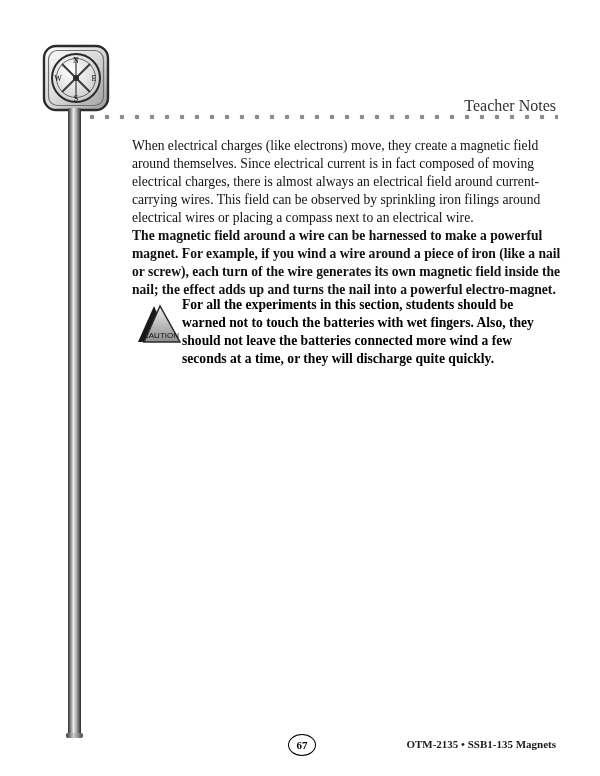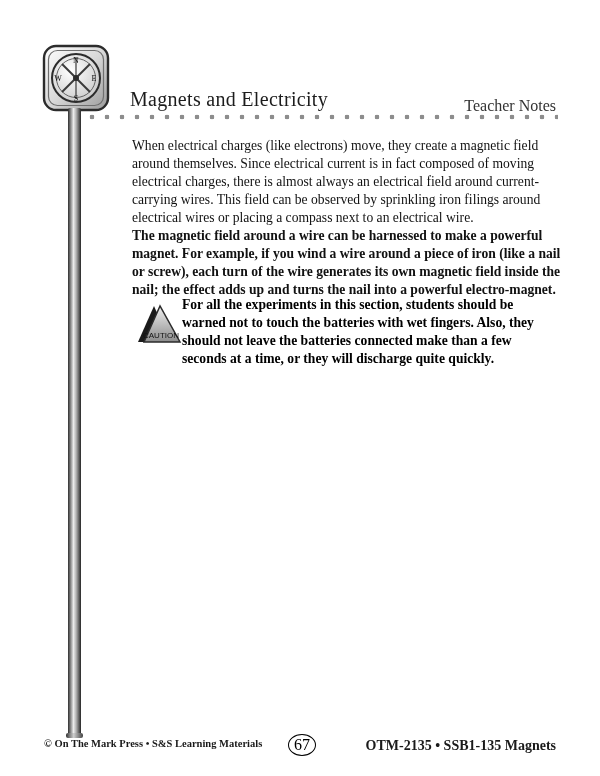--- a/index.html
+++ b/index.html
@@ -65,27 +65,27 @@
     font-size:13.6px;line-height:18px;font-weight:bold;color:#000;
   }
 
   
   .footer-left{
     position:absolute;left:44px;top:738px;
     font-size:10.5px;font-weight:bold;color:#1a1a1a;
   }
   .footer-right{
     position:absolute;right:44px;top:738px;
-    font-size:14px;font-weight:bold;color:#1a1a1a;
+    font-size:11px;font-weight:bold;color:#1a1a1a;
   }
   .page-number{
     position:absolute;left:288px;top:734px;width:26px;height:20px;
     border:1.6px solid #000;border-radius:50%;
     display:flex;align-items:center;justify-content:center;
-    font-size:16px;font-weight:normal;color:#000;background:#fff;
+    font-size:11px;font-weight:bold;color:#000;background:#fff;
   }
 </style>
 </head>
 <body>
 
 <div class="page">
 
   <div class="compass-box">
     <svg width="68" height="68" viewBox="0 0 68 68">
       <defs>
@@ -110,41 +110,39 @@
       <text x="34" y="19" text-anchor="middle" font-size="8" font-family="Liberation Serif, serif" fill="#111">N</text>
       <text x="52" y="37" text-anchor="middle" font-size="8" font-family="Liberation Serif, serif" fill="#111">E</text>
       <text x="34" y="57" text-anchor="middle" font-size="8" font-family="Liberation Serif, serif" fill="#111">S</text>
       <text x="16" y="37" text-anchor="middle" font-size="8" font-family="Liberation Serif, serif" fill="#111">W</text>
     </svg>
   </div>
 
   <div class="pole"></div>
   <div class="pole-cap"></div>
 
-  <div class="page-title">Magnets and Electricity</div>
   <div class="teacher-notes">Teacher Notes</div>
   <div class="dotted-rule"></div>
 
   <div class="body-text para-1">When electrical charges (like electrons) move, they create a magnetic field around themselves. Since electrical current is in fact composed of moving electrical charges, there is almost always an electrical field around current-carrying wires. This field can be observed by sprinkling iron filings around electrical wires or placing a compass next to an electrical wire.</div>
   <div class="body-text para-2">The magnetic field around a wire can be harnessed to make a powerful magnet. For example, if you wind a wire around a piece of iron (like a nail or screw), each turn of the wire generates its own magnetic field inside the nail; the effect adds up and turns the nail into a powerful electro-magnet.</div>
 
   <div class="caution-row">
     <div class="caution-icon">
       <svg width="46" height="42" viewBox="0 0 46 42">
         <defs>
           <linearGradient id="triGrad" x1="0" y1="0" x2="0" y2="1">
             <stop offset="0" stop-color="#efefef"></stop>
             <stop offset="1" stop-color="#8c8c8c"></stop>
           </linearGradient>
         </defs>
         <polygon points="18,2 2,38 34,38" fill="#1a1a1a"></polygon>
         <polygon points="24,2 8,38 44,38" fill="url(#triGrad)" stroke="#2b2b2b" stroke-width="1.5"></polygon>
         <text x="25" y="34" text-anchor="middle" font-size="8" font-family="Liberation Sans, sans-serif" fill="#111">CAUTION</text>
       </svg>
     </div>
-    <div class="caution-text">For all the experiments in this section, students should be warned not to touch the batteries with wet fingers. Also, they should not leave the batteries connected make than a few seconds at a time, or they will discharge quite quickly.</div>
+    <div class="caution-text">For all the experiments in this section, students should be warned not to touch the batteries with wet fingers. Also, they should not leave the batteries connected more wind a few seconds at a time, or they will discharge quite quickly.</div>
   </div>
 
-  <div class="footer-left">© On The Mark Press • S&amp;S Learning Materials</div>
   <div class="page-number">67</div>
   <div class="footer-right">OTM-2135 • SSB1-135 Magnets</div>
 
 </div>
 
 </body></html>

